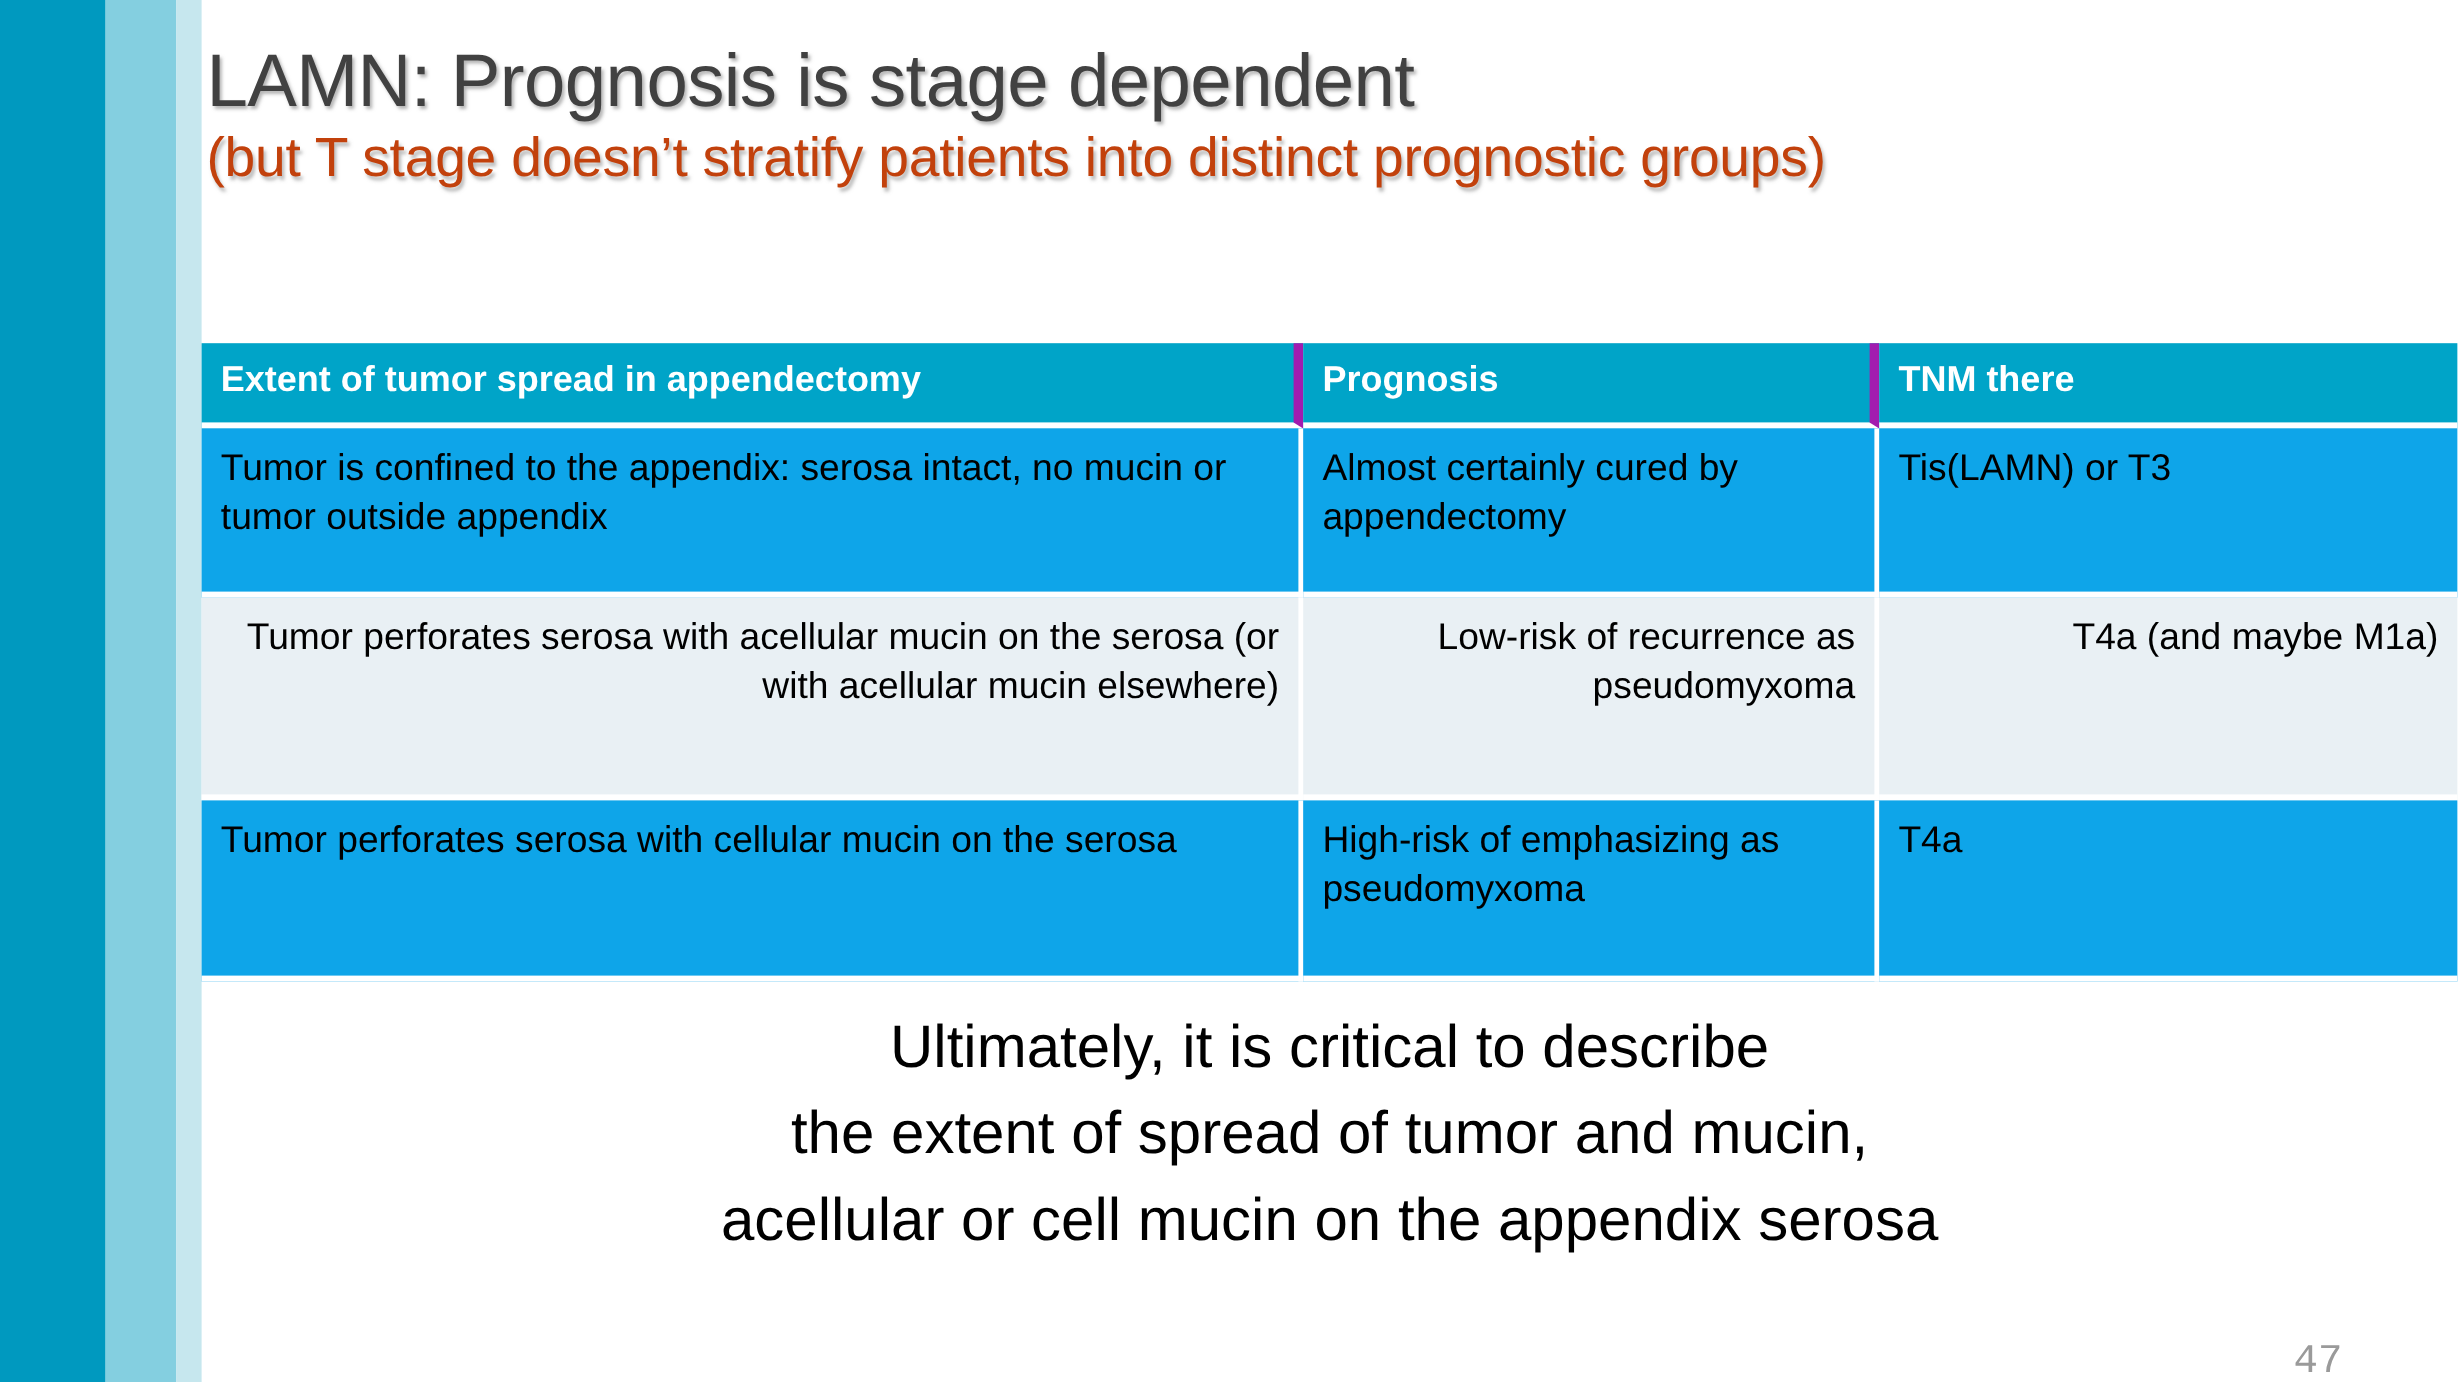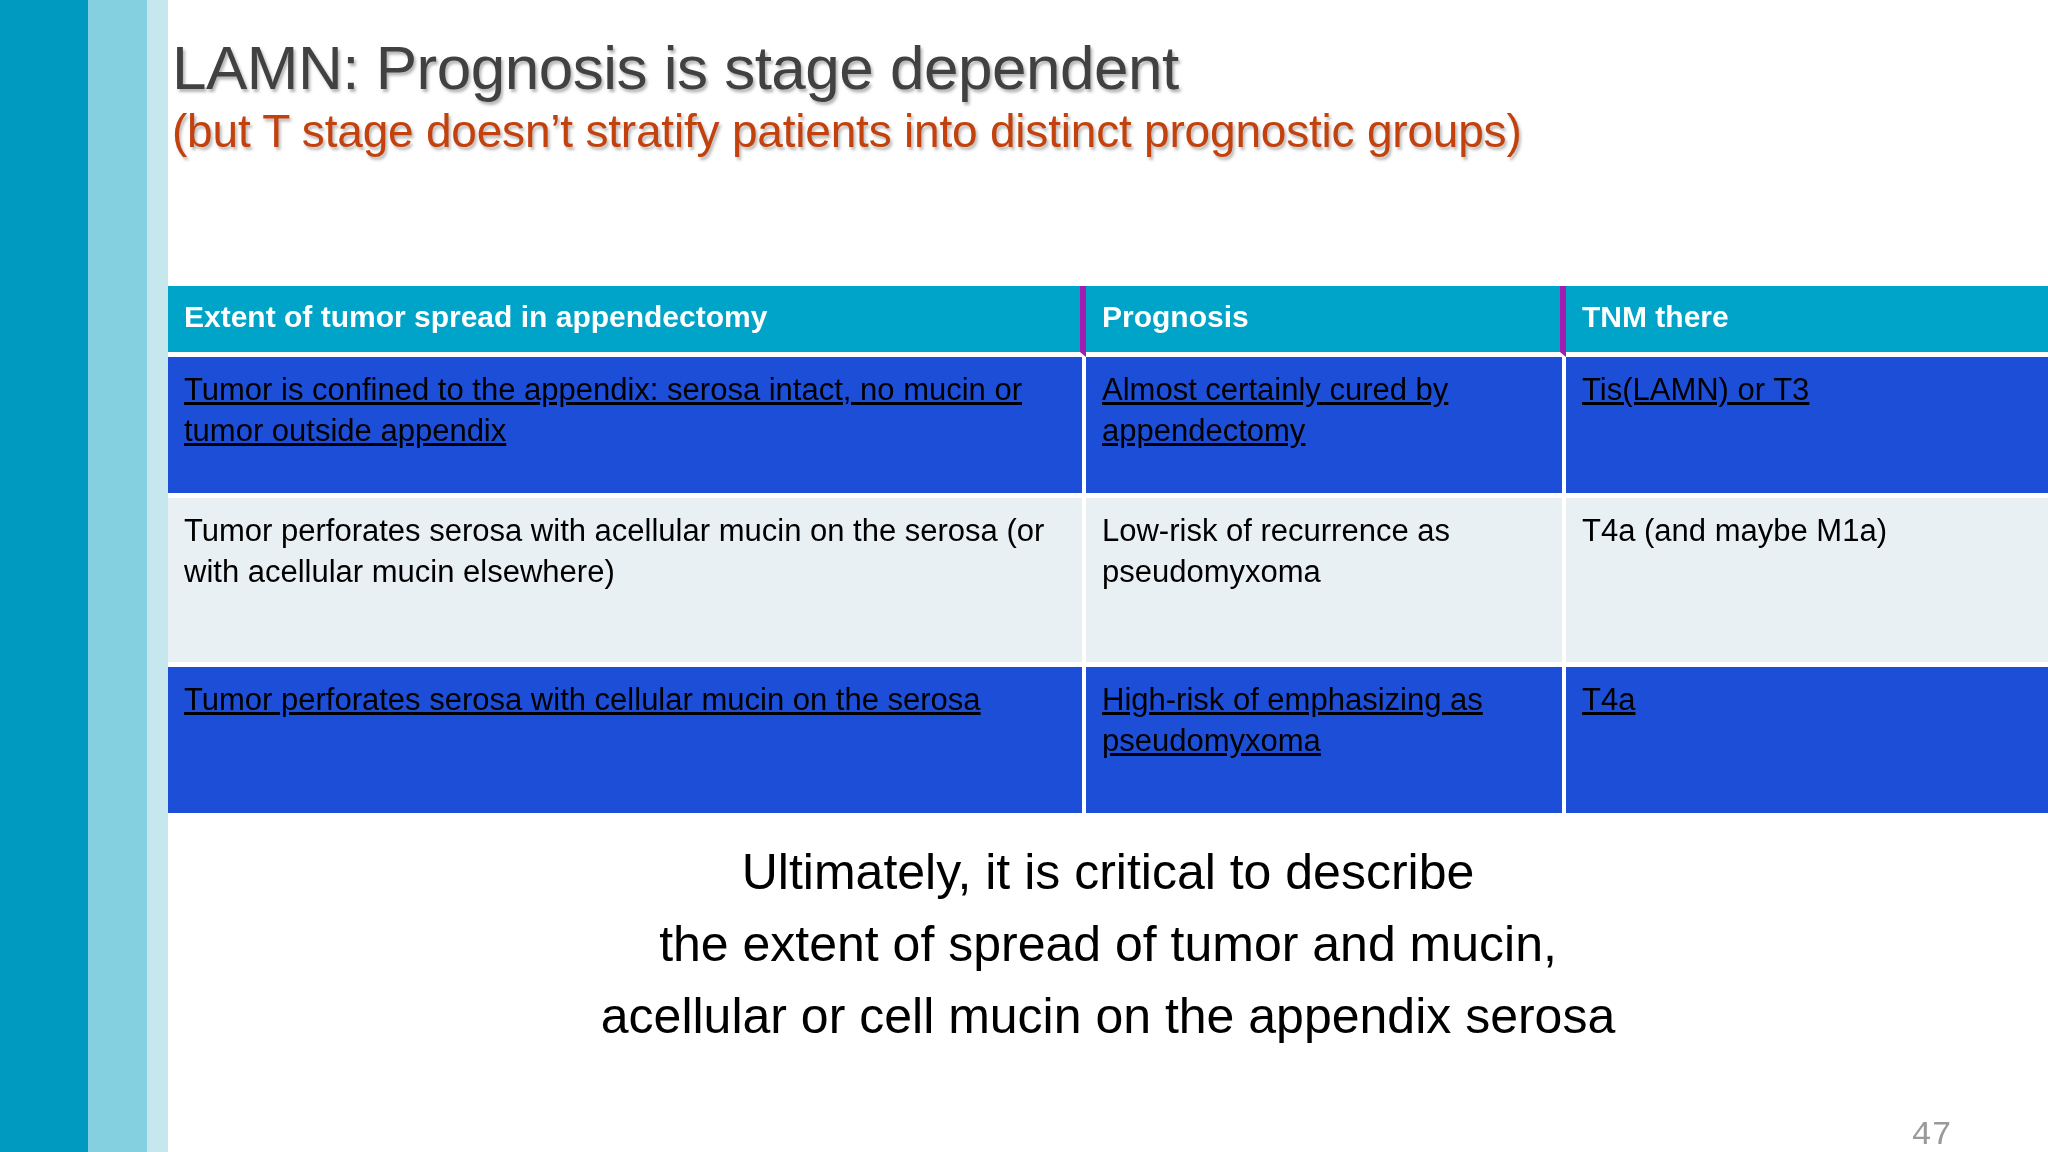--- a/index.html
+++ b/index.html
@@ -76,41 +76,41 @@
 
   .data-table thead th {
     background: #00a4c8;
     color: #ffffff;
     font-size: 30px;
     font-weight: bold;
     text-align: left;
     padding: 14px 16px 18px 16px;
     height: 32px;
     vertical-align: top;
-    border-right: 6px solid #a21caf;
+    border-right: 8px solid #a21caf;
     border-bottom: 5px solid #ffffff;
   }
   .data-table thead th:last-child { border-right: none; }
 
   .data-table tbody td {
     font-size: 31px;
     line-height: 41px;
     color: #000000;
     padding: 12px 16px 16px 16px;
     vertical-align: top;
     border-right: 4px solid #ffffff;
     border-bottom: 5px solid #ffffff;
   }
   .data-table tbody td:last-child { border-right: none; }
 
-  tr.row-shade-a td { background: #1d4ed8; text-decoration: underline; }
+  tr.row-shade-a td { background: #0ea5e9; }
   tr.row-shade-b td { background: #e9f0f4; }
 
   tr.r1 td { height: 108px; }
-  tr.r2 td { height: 136px; }
+  tr.r2 td { height: 136px; text-align: right; }
   tr.r3 td { height: 118px; }
 
   
   .closing {
     position: absolute;
     left: 0;
     top: 800px;
     width: 1800px;
     text-align: center;
     font-size: 50px;

